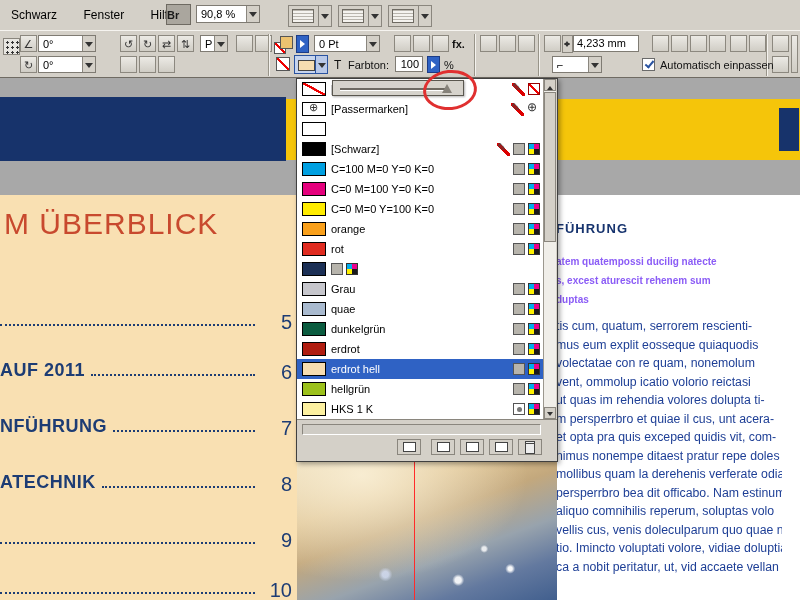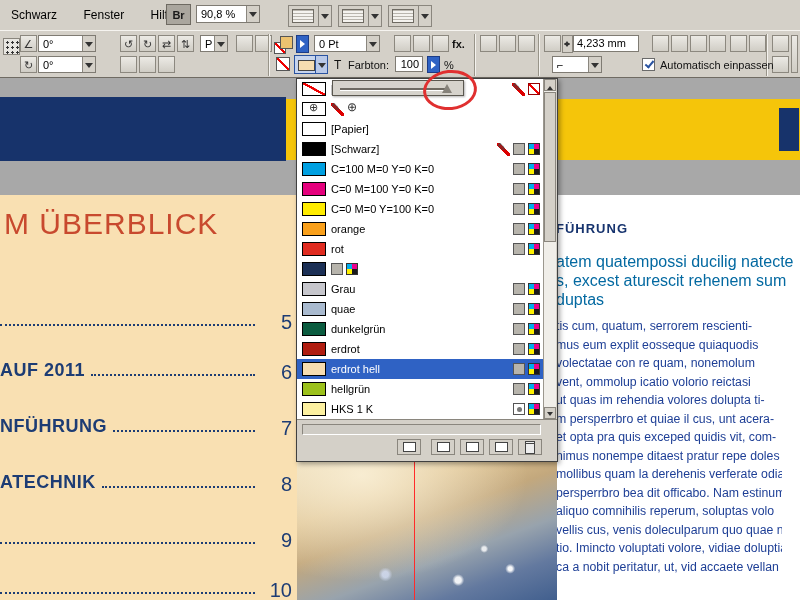--- a/index.html
+++ b/index.html
@@ -26,29 +26,29 @@
   #toc{position:absolute;left:0;top:0;width:297px;height:405px}
   .toc-row{position:absolute;left:0;width:297px;display:flex;align-items:flex-end;
            padding-right:5px;box-sizing:border-box;height:24px}
   .toc-label{font-size:18px;font-weight:bold;letter-spacing:.5px;color:#1d3c74;
              line-height:1;padding-bottom:3px;white-space:nowrap}
   .toc-leader{flex:1;border-bottom:2px dotted #1d3c74;margin:0 5px 6px 6px;height:0}
   .toc-num{font-size:20px;color:#1d3c74;line-height:20px;width:32px;text-align:right}
   #rp-heading{position:absolute;left:41px;top:26px;font-size:13px;font-weight:bold;
               letter-spacing:1px;color:#16336e;white-space:nowrap}
   #rp-red{position:absolute;left:41px;top:57px;width:226px}
-  .rp-redline{font-size:16px;line-height:19px;font-weight:normal;color:#0369a1;white-space:nowrap}
+  .rp-redline{font-size:10px;line-height:19px;font-weight:bold;color:#8b5cf6;white-space:nowrap}
   #rp-body{position:absolute;left:41px;top:122px;width:226px}
   .rp-line{font-size:12.3px;line-height:18.5px;color:#1e3f96;white-space:nowrap;overflow:hidden}
   
   #menubar{position:absolute;left:0;top:0;width:800px;height:30px;background:#d4d0c8;
            border-bottom:1px solid #8f8b83;z-index:10}
   .menu-item{display:inline-block;padding:8px 11px 7px;font-size:12px;cursor:default}
   #bridge-btn{position:absolute;left:166px;top:4px;width:25px;height:21px;background:#aaa69e;
-              border:1px solid #6e6a62;font-size:11px;font-weight:bold;text-align:center;
+              border:1px solid #6e6a62;font-size:11px;font-weight:bold;text-align:left;
               line-height:20px;color:#1a1a1a;box-sizing:border-box}
   .combo{position:absolute;height:18px;background:#fff;border:1px solid #7f7b73;
          font-size:11px;line-height:16px;padding:0 15px 0 4px;box-sizing:border-box;white-space:nowrap}
   .combo .ctext{display:inline-block}
   .arr{position:absolute;right:0;top:0;bottom:0;width:12px;background:#d4d0c8;border-left:1px solid #8a867e}
   .arr::after{content:"";position:absolute;left:2px;top:50%;margin-top:-2px;
               border:4px solid transparent;border-top:5px solid #333}
   .ws-dd{position:absolute;top:5px;width:42px;height:20px;border:1px solid #8a867e;background:#d4d0c8}
   .ws-ico{position:absolute;left:3px;top:3px;width:20px;height:12px;border:1px solid #6e6a62;
           background:repeating-linear-gradient(0deg,#f4f2ee 0 2px,#b9b5ad 2px 3px)}
@@ -308,28 +308,28 @@
         <div class="swatch-row">
           <span class="swatch swatch-none"></span>
           <span class="swatch-name">[Ohne]</span>
           <span class="row-icons">
             <span class="ric ric-pencil"></span>
             <span class="ric ric-none-square"></span>
           </span>
         </div>
         <div class="swatch-row">
           <span class="swatch swatch-registration"></span>
+          <span class="swatch-name">[Passermarken]</span>
           <span class="row-icons">
             <span class="ric ric-pencil"></span>
             <span class="ric ric-registration"></span>
           </span>
         </div>
         <div class="swatch-row">
           <span class="swatch swatch-paper"></span>
-          <span class="swatch-name">[Papier]</span>
           <span class="row-icons"></span>
         </div>
         <div class="swatch-row">
           <span class="swatch swatch-color" style="background: rgb(0, 0, 0);"></span>
           <span class="swatch-name">[Schwarz]</span>
           <span class="row-icons">
             <span class="ric ric-pencil"></span>
             <span class="ric ric-square"></span>
             <span class="ric ric-cmyk"></span>
           </span>

